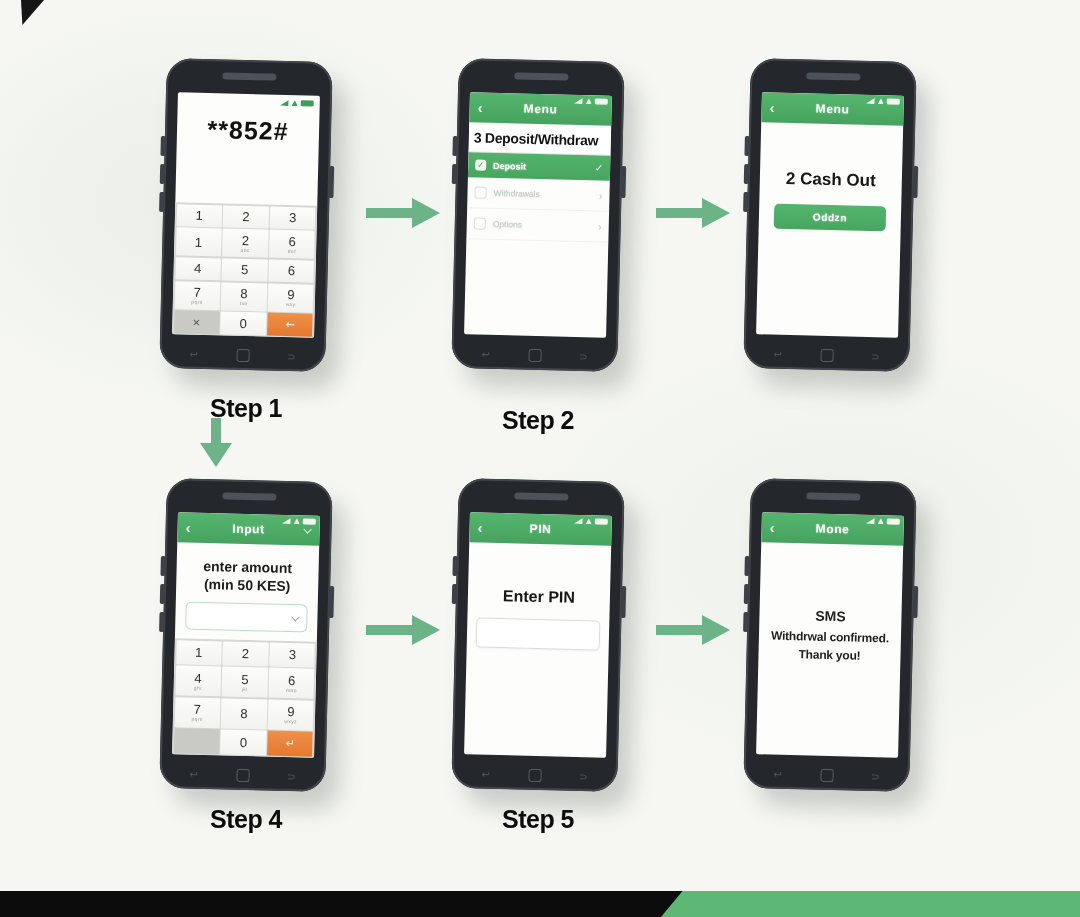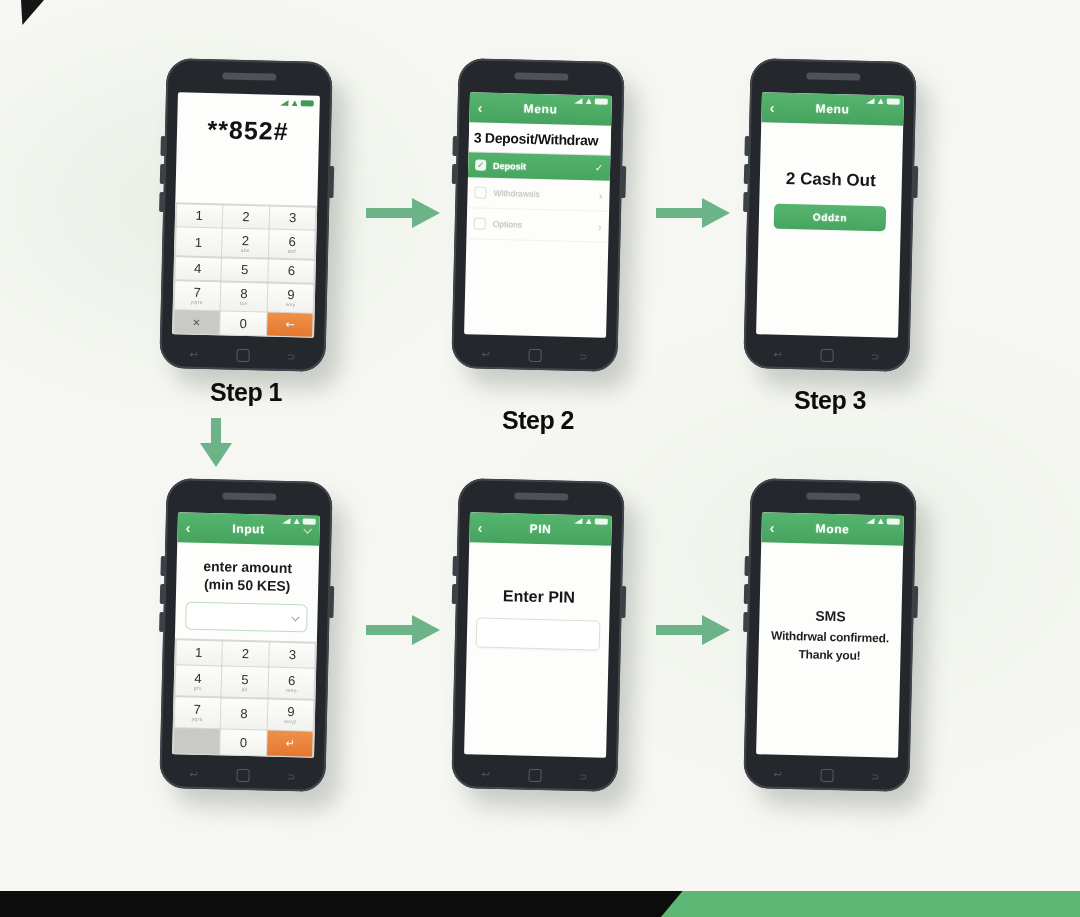--- a/index.html
+++ b/index.html
@@ -397,23 +397,24 @@
         <div class="sms-l3">Thank you!</div>
       </div>
     </div>
     <div class="navrow">
       <span>↩</span>
       <span class="home"></span>
       <span>⊃</span>
     </div>
   </div>
 
-  <div class="step-label" style="left:146px;top:378px;">Step 1</div>
+  <div class="step-label" style="left:146px;top:394px;">Step 1</div>
   <div class="step-label" style="left:438px;top:406px;">Step 2</div>
-  <div class="step-label" style="left:730px;top:386px;">Step 3</div>
+  <div class="step-label" style="left:146px;top:805px;">Step 4</div>
+  <div class="step-label" style="left:438px;top:805px;">Step 5</div>
 
   <svg class="arrow" style="left:366px;top:191px;" width="76" height="44" viewBox="0 0 76 44">
     <polygon points="0,17 46,17 46,7 74,22 46,37 46,27 0,27" fill="#6db388"></polygon>
   </svg>
   <svg class="arrow" style="left:656px;top:191px;" width="76" height="44" viewBox="0 0 76 44">
     <polygon points="0,17 46,17 46,7 74,22 46,37 46,27 0,27" fill="#6db388"></polygon>
   </svg>
   <svg class="arrow" style="left:194px;top:418px;" width="45" height="50" viewBox="0 0 45 50">
     <polygon points="17,0 27,0 27,25 38,25 22,49 6,25 17,25" fill="#6db388"></polygon>
   </svg>

